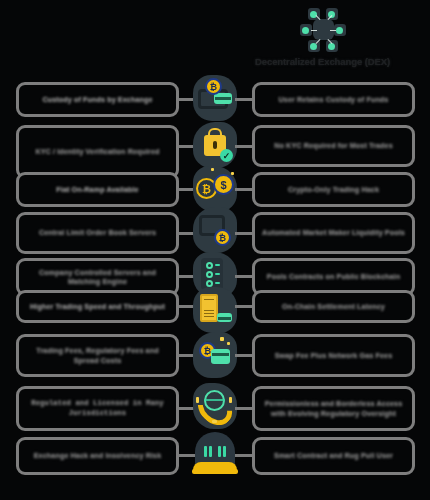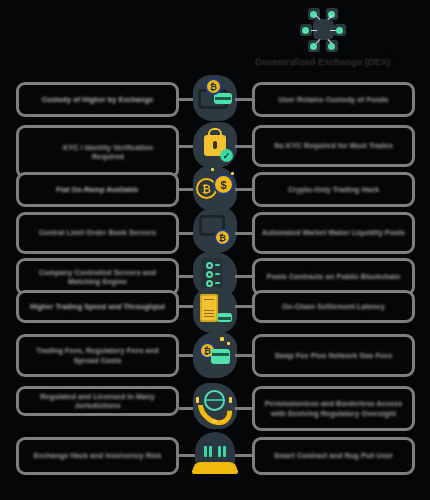--- a/index.html
+++ b/index.html
@@ -135,39 +135,39 @@
         <div class="lnk" style="left:27px;top:9px;width:6px;transform:rotate(-45deg);"></div>
         <div class="lnk" style="left:15px;top:33px;width:6px;transform:rotate(-45deg);"></div>
         <div class="lnk" style="left:27px;top:33px;width:6px;transform:rotate(45deg);"></div>
       </div>
     </div>
     <div class="head-title">Decentralized Exchange (DEX)</div>
   </div>
 
   <div class="row" style="top:82px;">
     <div class="box left" style="top:0;height:35px;">
-      <div class="box-text bright">Custody of Higher by Exchange</div>
+      <div class="box-text bright">Custody of Funds by Exchange</div>
     </div>
     <div class="conn l" style="top:16px;"></div>
     <div class="mid" style="top:-11px;">
       <div class="blob"></div>
       <div style="position:absolute;left:11px;top:18px;width:30px;height:20px;border:3px solid #1d262b;border-radius:4px;box-sizing:border-box;"></div>
       <div class="card" style="left:27px;top:22px;width:18px;height:11px;">
           <span class="stripe"></span>
         </div>
       <div class="coin small" style="left:18px;top:7px;">₿</div>
     </div>
     <div class="conn r" style="top:16px;"></div>
     <div class="box right" style="top:0;height:35px;">
       <div class="box-text">User Retains Custody of Funds</div>
     </div>
   </div>
 
   <div class="row" style="top:125px;">
-    <div class="box left" style="top:0;height:54px;padding-left:28px;">
+    <div class="box left" style="top:0;height:54px;">
       <div class="box-text">KYC / Identity Verification Required</div>
     </div>
     <div class="conn l" style="top:20px;"></div>
     <div class="mid" style="top:-7px;">
       <div class="blob b2"></div>
       <div class="lockshk" style="left:21px;top:10px;width:14px;height:9px;"></div>
       <div class="lockbody" style="left:17px;top:17px;width:22px;height:21px;"></div>
       <div style="position:absolute;left:26px;top:23px;width:4px;height:8px;background:#3b3008;border-radius:2px;"></div>
       <div class="checkdot" style="left:33px;top:31px;">✓</div>
     </div>
@@ -269,21 +269,21 @@
       <div class="spark" style="left:33px;top:9px;width:4px;height:4px;"></div>
       <div class="spark" style="left:40px;top:14px;width:3px;height:3px;"></div>
     </div>
     <div class="conn r" style="top:20px;"></div>
     <div class="box right" style="top:0;height:43px;">
       <div class="box-text">Swap Fee Plus Network Gas Fees</div>
     </div>
   </div>
 
   <div class="row" style="top:386px;">
-    <div class="box left" style="top:0;height:30px;">
+    <div class="box left" style="top:0;height:45px;font-family:Liberation Mono, monospace;">
       <div class="box-text">Regulated and Licensed in Many Jurisdictions</div>
     </div>
     <div class="conn l" style="top:21px;"></div>
     <div class="mid" style="top:-7px;">
       <div class="blob b3"></div>
       <div class="tealring" style="left:17px;top:11px;width:21px;height:21px;"></div>
       <div class="tealbar" style="left:17px;top:20px;width:21px;height:2px;opacity:.8;"></div>
       <div class="crescent" style="left:9px;top:14px;width:38px;height:30px;"></div>
       <div class="spark" style="left:9px;top:18px;width:3px;height:6px;"></div>
       <div class="spark" style="left:42px;top:18px;width:3px;height:6px;"></div>

